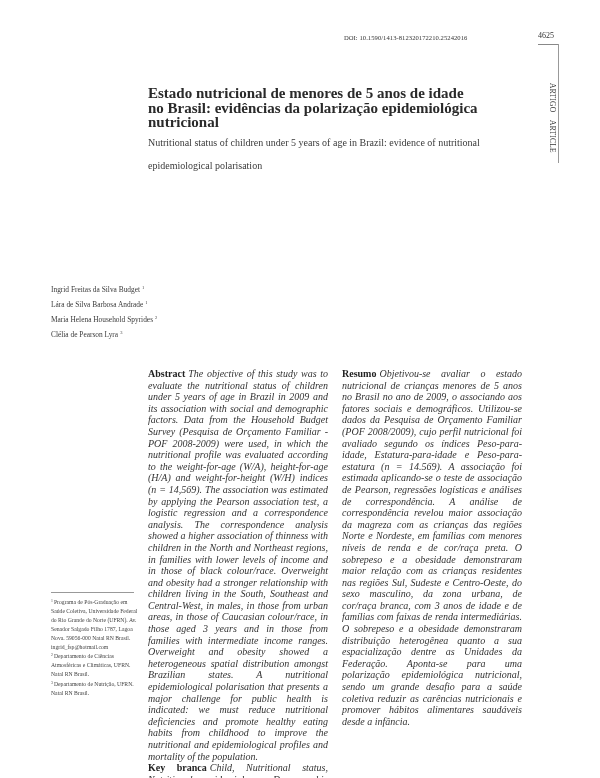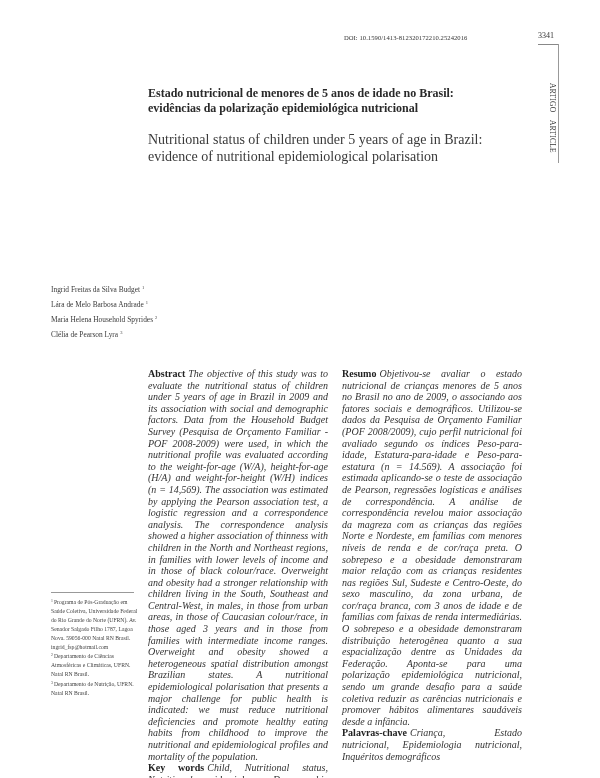--- a/index.html
+++ b/index.html
@@ -26,25 +26,25 @@
     }
     .section-label {
       position: absolute; left: 548px; top: 83px;
       writing-mode: vertical-rl;
       font-size: 7.4px; color: #333; letter-spacing: 0.3px;
       white-space: nowrap;
     }
     .section-label span + span { margin-top: 6px; }
     .title-pt {
       position: absolute; left: 148px; top: 86px; width: 330px;
-      font-size: 12px; font-weight: bold; line-height: 14.5px; color: #2a2a2a;
+      font-size: 15px; font-weight: bold; line-height: 14.5px; color: #2a2a2a;
     }
     .title-en {
       position: absolute; left: 148px; top: 131px; width: 340px;
-      font-size: 14px; line-height: 17px; color: #3a3a3a;
+      font-size: 10px; line-height: 23px; color: #3a3a3a;
     }
     .authors {
       position: absolute; left: 51px; top: 281px;
       font-size: 7.4px; line-height: 13px; color: #3a3a3a;
     }
     .authors sup { font-size: 4.5px; vertical-align: 3px; margin-left: 2px; }
     .col {
       position: absolute; top: 368px; width: 180px;
       font-size: 10px; line-height: 11.6px; text-align: justify;
       color: #333;
@@ -62,46 +62,45 @@
       position: absolute; left: 51px; top: 597px; width: 87px;
       font-size: 5.7px; line-height: 8.9px; color: #444;
     }
     .footnotes sup { font-size: 3.8px; vertical-align: 2px; margin-right: 1px; }
     .fn { display: block; }
   </style>
 </head>
 <body>
 
 <div class="doi">DOI: 10.1590/1413-812320172210.25242016</div>
-<div class="page-number">3341</div>
+<div class="page-number">4625</div>
 <div class="corner-rule-h"></div>
 <div class="corner-rule-v"></div>
 <div class="section-label">
   <span>ARTIGO</span>
   <span>ARTICLE</span>
 </div>
 
 <h1 class="title-pt" style="margin:0">Estado nutricional de menores de 5 anos de idade no Brasil: evidências da polarização epidemiológica nutricional</h1>
 <h2 class="title-en" style="margin:0;font-weight:normal">Nutritional status of children under 5 years of age in Brazil: evidence of nutritional epidemiological polarisation</h2>
 
 <div class="authors">
   <div><span>Ingrid Freitas da Silva Budget</span><sup>1</sup></div>
-  <div><span>Lára de Melo Barbosa Andrade</span><sup>1</sup></div>
+  <div><span>Lára de Silva Barbosa Andrade</span><sup>1</sup></div>
   <div><span>Maria Helena Household Spyrides</span><sup>2</sup></div>
   <div><span>Clélia de Pearson Lyra</span><sup>3</sup></div>
 </div>
 
 <div class="col col-left">
   <div><span class="lead">Abstract</span><span class="body">The objective of this study was to evaluate the nutritional status of children under 5 years of age in Brazil in 2009 and its association with social and demographic factors. Data from the Household Budget Survey (Pesquisa de Orçamento Familiar - POF 2008-2009) were used, in which the nutritional profile was evaluated according to the weight-for-age (W/A), height-for-age (H/A) and weight-for-height (W/H) indices (n = 14,569). The association was estimated by applying the Pearson association test, a logistic regression and a correspondence analysis. The correspondence analysis showed a higher association of thinness with children in the North and Northeast regions, in families with lower levels of income and in those of black colour/race. Overweight and obesity had a stronger relationship with children living in the South, Southeast and Central-West, in males, in those from urban areas, in those of Caucasian colour/race, in those aged 3 years and in those from families with intermediate income ranges. Overweight and obesity showed a heterogeneous spatial distribution amongst Brazilian states. A nutritional epidemiological polarisation that presents a major challenge for public health is indicated: we must reduce nutritional deficiencies and promote healthy eating habits from childhood to improve the nutritional and epidemiological profiles and mortality of the population.</span></div>
-  <div><span class="kw-label">Key words</span><span class="kw">Child, Nutritional status, Nutritional epidemiology, Demographic surveys</span></div>
+  <div><span class="kw-label">Key branca</span><span class="kw">Child, Nutritional status, Nutritional epidemiology, Demographic surveys</span></div>
 </div>
 
 <div class="col col-right">
   <div><span class="lead">Resumo</span><span class="body">Objetivou-se avaliar o estado nutricional de crianças menores de 5 anos no Brasil no ano de 2009, o associando aos fatores sociais e demográficos. Utilizou-se dados da Pesquisa de Orçamento Familiar (POF 2008/2009), cujo perfil nutricional foi avaliado segundo os índices Peso-para-idade, Estatura-para-idade e Peso-para-estatura (n = 14.569). A associação foi estimada aplicando-se o teste de associação de Pearson, regressões logísticas e análises de correspondência. A análise de correspondência revelou maior associação da magreza com as crianças das regiões Norte e Nordeste, em famílias com menores níveis de renda e de cor/raça preta. O sobrepeso e a obesidade demonstraram maior relação com as crianças residentes nas regiões Sul, Sudeste e Centro-Oeste, do sexo masculino, da zona urbana, de cor/raça branca, com 3 anos de idade e de famílias com faixas de renda intermediárias. O sobrepeso e a obesidade demonstraram distribuição heterogênea quanto a sua espacialização dentre as Unidades da Federação. Aponta-se para uma polarização epidemiológica nutricional, sendo um grande desafio para a saúde coletiva reduzir as carências nutricionais e promover hábitos alimentares saudáveis desde a infância.</span></div>
-  <div><span class="kw-label">Palavras-chave</span><span class="kw">Criança, Estado nutricional, Epidemiologia nutricional, Inquéritos demográficos</span></div>
 </div>
 
 <div class="footnote-rule"></div>
 <div class="footnotes">
   <span class="fn"><sup>1</sup><span>Programa de Pós-Graduação em Saúde Coletiva, Universidade Federal do Rio Grande do Norte (UFRN). Av. Senador Salgado Filho 1787, Lagoa Nova. 59056-000 Natal RN Brasil. ingrid_fsp@hotmail.com</span></span>
   <span class="fn"><sup>2</sup><span>Departamento de Ciências Atmosféricas e Climáticas, UFRN. Natal RN Brasil.</span></span>
   <span class="fn"><sup>3</sup><span>Departamento de Nutrição, UFRN. Natal RN Brasil.</span></span>
 </div>
 
 </body></html>

